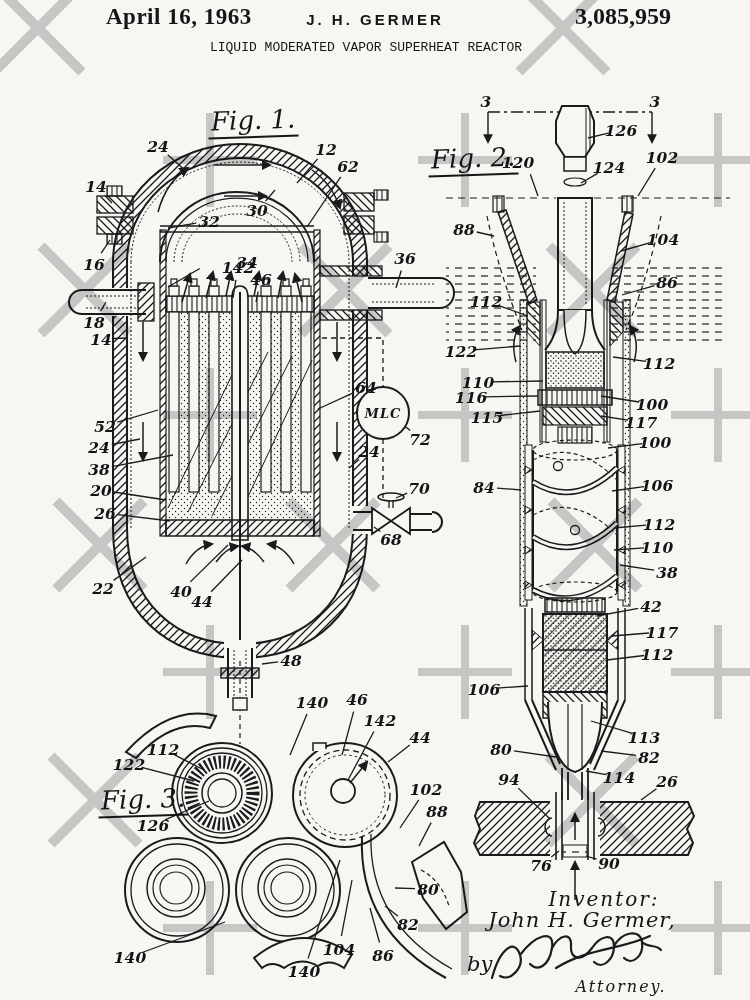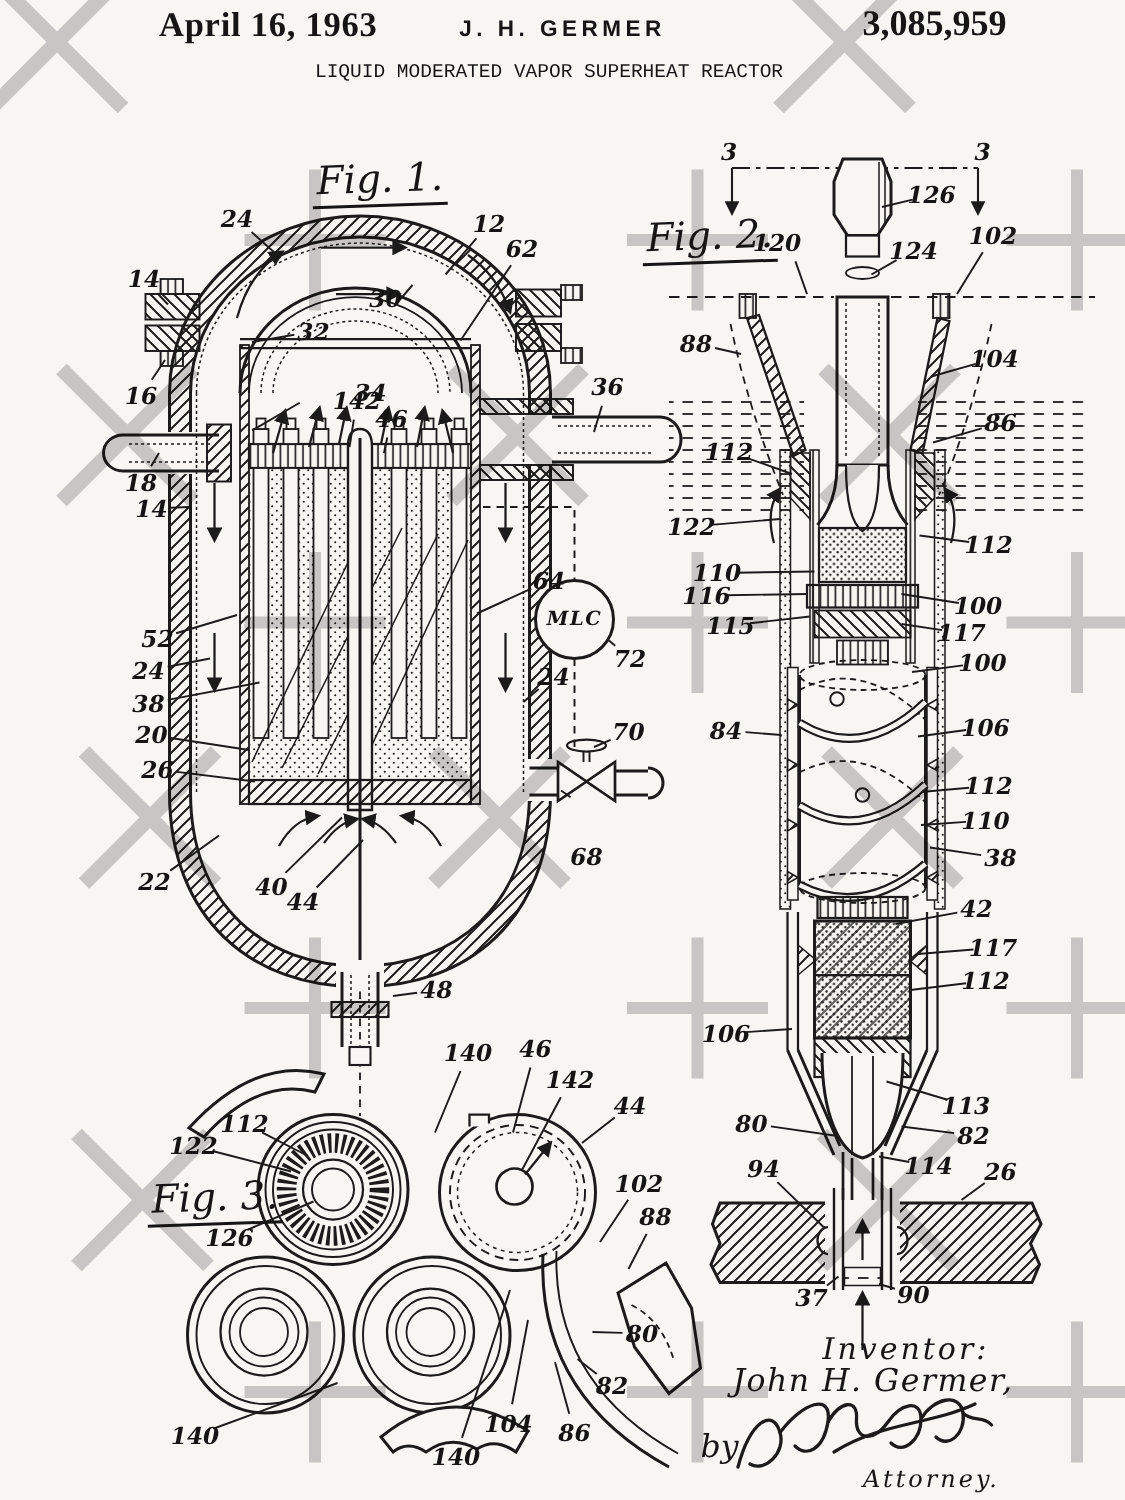--- a/index.html
+++ b/index.html
@@ -483,40 +483,40 @@
   <div class="mlc" style="left:383px;top:413px;">MLC</div>
 
   <div class="inv inv-heading">Inventor:</div>
   <div class="inv inv-name">John H. Germer,</div>
   <div class="inv inv-by">by</div>
   <div class="inv inv-attorney">Attorney.</div>
 
 <div class="callout" style="left: 158px; top: 146px;">24</div>
     <div class="callout" style="left: 326px; top: 149px;">12</div>
     <div class="callout" style="left: 348px; top: 166px;">62</div>
-    <div class="callout" style="left: 257px; top: 199px; font-style: italic;">30</div>
+    <div class="callout" style="left: 257px; top: 210px; font-style: italic;">30</div>
     <div class="callout" style="left: 209px; top: 221px;">32</div>
     <div class="callout" style="left: 96px; top: 186px;">14</div>
     <div class="callout" style="left: 94px; top: 264px;">16</div>
     <div class="callout" style="left: 211px; top: 262px; margin-left: 36px;">34</div>
     <div class="callout" style="left: 238px; top: 267px;">142</div>
     <div class="callout" style="left: 261px; top: 279px;">46</div>
     <div class="callout" style="left: 405px; top: 258px;">36</div>
     <div class="callout" style="left: 94px; top: 322px;">18</div>
     <div class="callout" style="left: 101px; top: 339px;">14</div>
     <div class="callout" style="left: 366px; top: 387px;">64</div>
     <div class="callout" style="left: 420px; top: 439px; text-align: right;">72</div>
     <div class="callout" style="left: 369px; top: 451px;">24</div>
     <div class="callout" style="left: 105px; top: 426px;">52</div>
     <div class="callout" style="left: 99px; top: 447px;">24</div>
     <div class="callout" style="left: 99px; top: 469px;">38</div>
     <div class="callout" style="left: 101px; top: 490px;">20</div>
     <div class="callout" style="left: 105px; top: 513px;">26</div>
     <div class="callout" style="left: 419px; top: 488px;">70</div>
-    <div class="callout" style="left: 391px; top: 571px; text-align: right;">68</div>
+    <div class="callout" style="left: 391px; top: 539px; text-align: right;">68</div>
     <div class="callout" style="left: 103px; top: 588px;">22</div>
     <div class="callout" style="left: 181px; top: 591px;">40</div>
     <div class="callout" style="left: 202px; top: 601px;">44</div>
     <div class="callout" style="left: 291px; top: 660px;">48</div>
     <div class="callout" style="left: 486px; top: 101px;">3</div>
     <div class="callout" style="left: 655px; top: 101px;">3</div>
     <div class="callout" style="left: 621px; top: 130px;">126</div>
     <div class="callout" style="left: 518px; top: 162px;">120</div>
     <div class="callout" style="left: 609px; top: 167px;">124</div>
     <div class="callout" style="left: 662px; top: 157px;">102</div>
@@ -540,21 +540,21 @@
     <div class="callout" style="left: 651px; top: 606px;">42</div>
     <div class="callout" style="left: 662px; top: 632px;">117</div>
     <div class="callout" style="left: 657px; top: 654px;">112</div>
     <div class="callout" style="left: 484px; top: 689px;">106</div>
     <div class="callout" style="left: 644px; top: 737px;">113</div>
     <div class="callout" style="left: 501px; top: 749px;">80</div>
     <div class="callout" style="left: 649px; top: 757px;">82</div>
     <div class="callout" style="left: 509px; top: 779px;">94</div>
     <div class="callout" style="left: 619px; top: 777px;">114</div>
     <div class="callout" style="left: 667px; top: 781px;">26</div>
-    <div class="callout" style="left: 541px; top: 865px;">37</div>
+    <div class="callout" style="left: 541px; top: 865px;">76</div>
     <div class="callout" style="left: 609px; top: 863px;">90</div>
     <div class="callout" style="left: 312px; top: 702px;">140</div>
     <div class="callout" style="left: 357px; top: 699px;">46</div>
     <div class="callout" style="left: 380px; top: 720px;">142</div>
     <div class="callout" style="left: 420px; top: 737px;">44</div>
     <div class="callout" style="left: 163px; top: 749px;">112</div>
     <div class="callout" style="left: 129px; top: 764px;">122</div>
     <div class="callout" style="left: 426px; top: 789px;">102</div>
     <div class="callout" style="left: 437px; top: 811px;">88</div>
     <div class="callout" style="left: 153px; top: 825px;">126</div>

